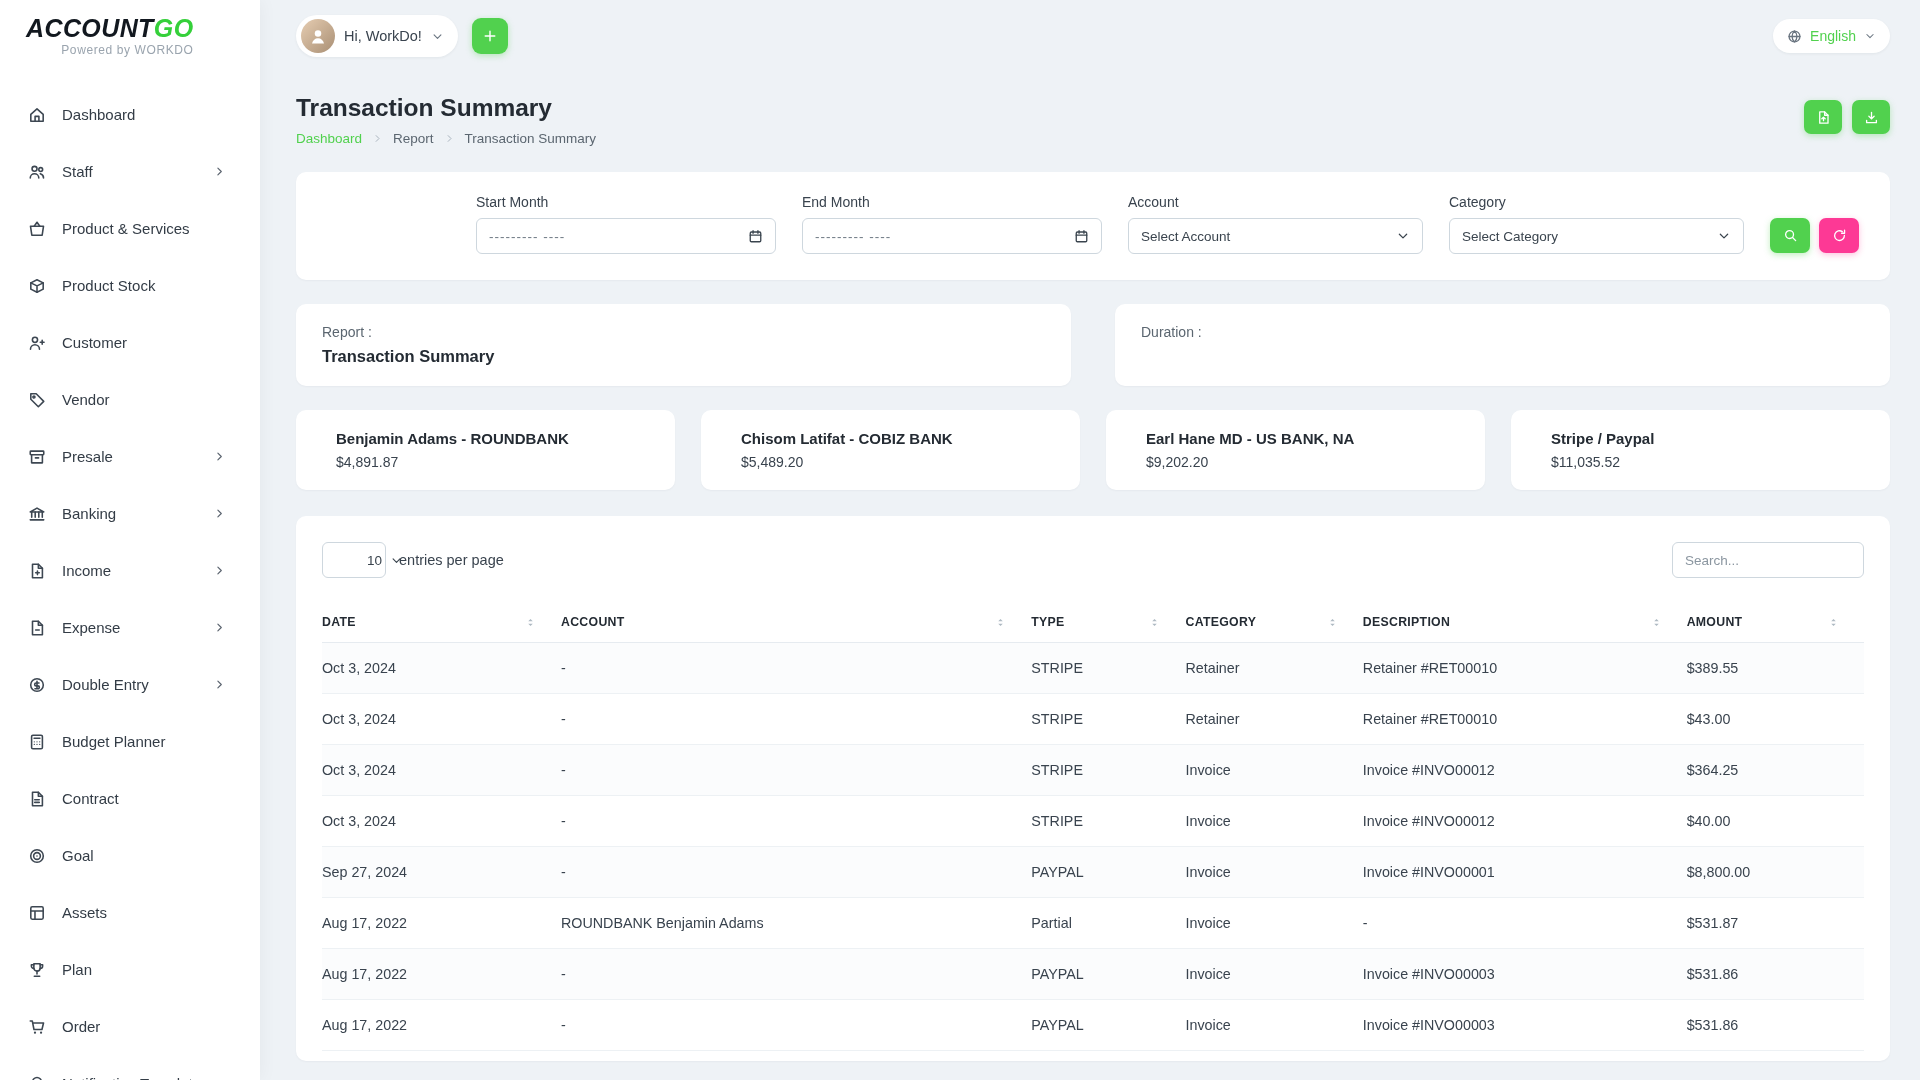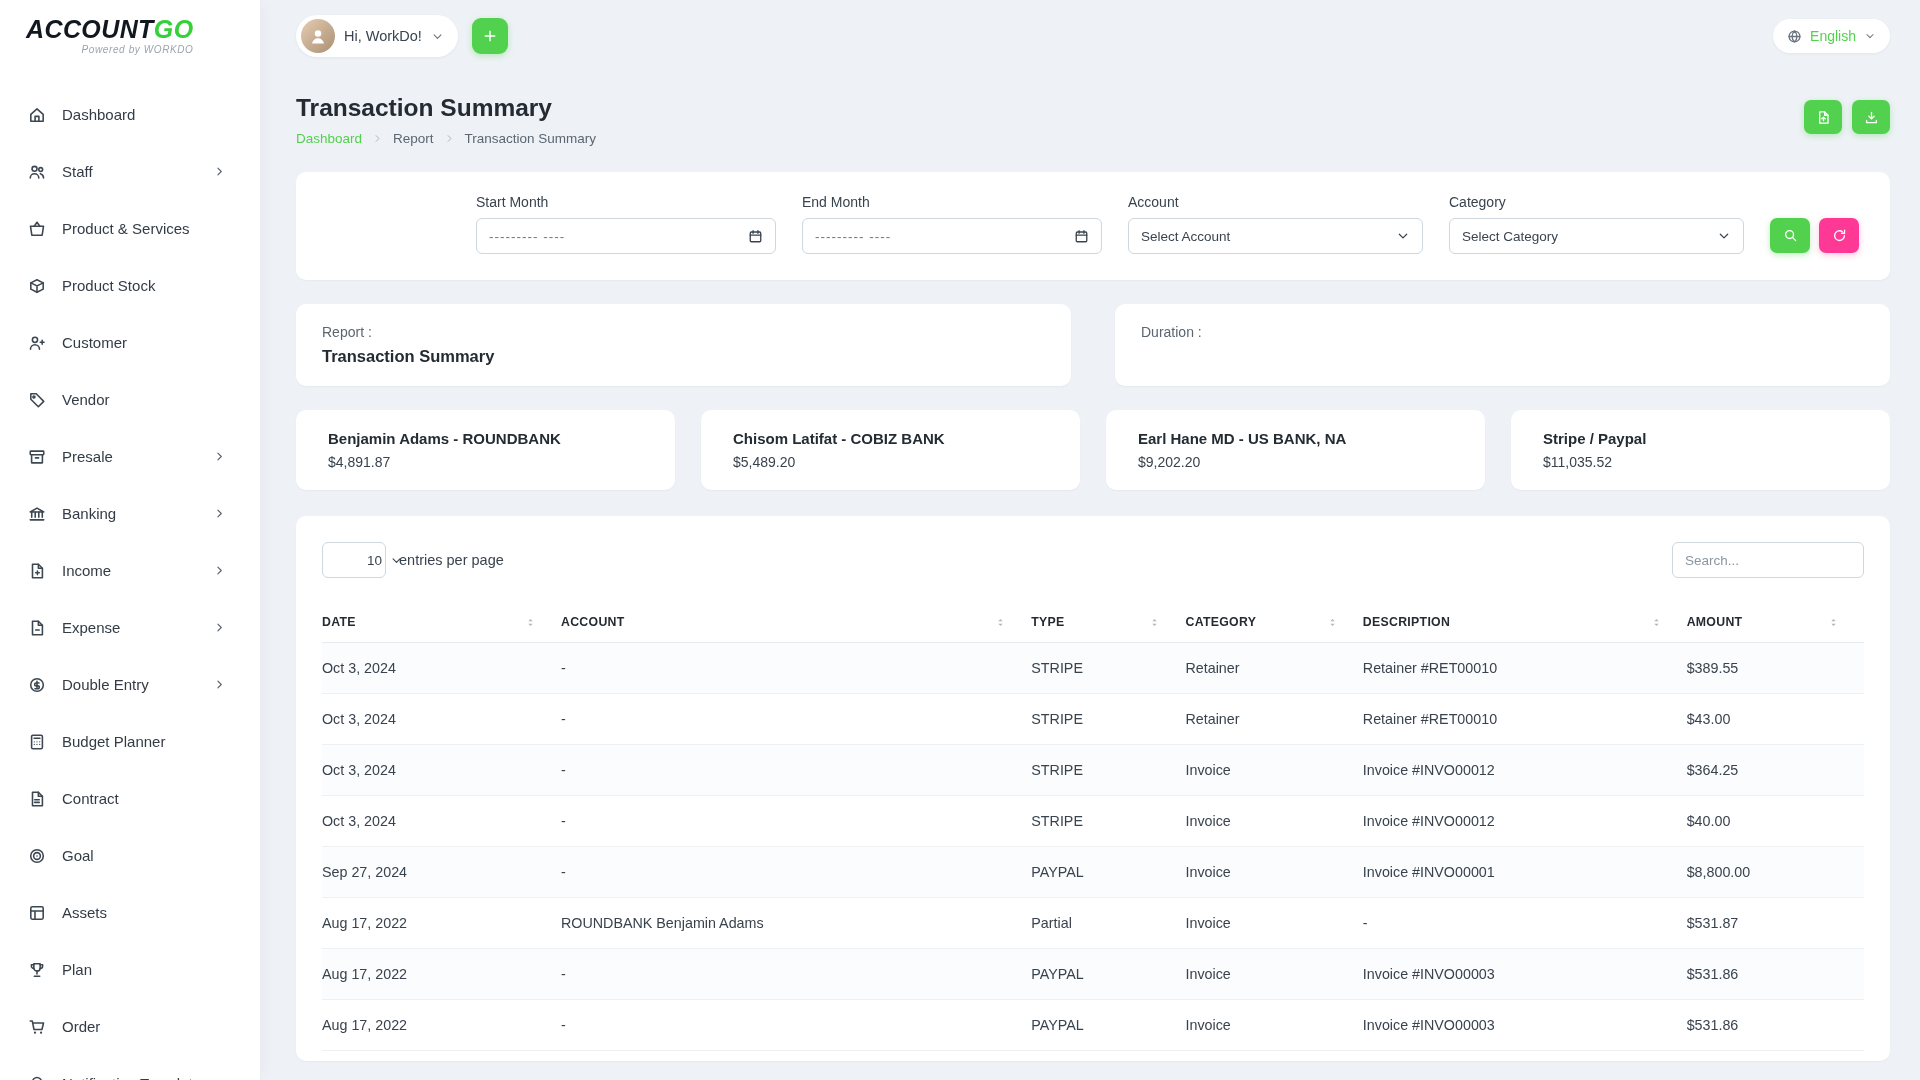--- a/index.html
+++ b/index.html
@@ -9,21 +9,21 @@
 
   .app { display:flex; width:1920px; height:1080px; }
 
   
   .sidebar { width:260px; flex-shrink:0; background:#fff; height:100%; box-shadow:0 0 18px rgba(20,30,40,.05); z-index:2; }
   .logo-wrap { height:72px; display:flex; align-items:center; padding-left:26px; }
   .logo-inner { display:inline-block; }
   .logo-line { font-size:25px; font-weight:800; font-style:italic; letter-spacing:.4px; line-height:1; }
   .logo-account { color:#12181f; }
   .logo-go { color:#35d03a; }
-  .logo-tagline { font-size:10px; letter-spacing:.6px; color:#9aa4ae; text-align:right; margin-top:2px; font-style:italic; }
+  .logo-tagline { font-size:12px; letter-spacing:.6px; color:#9aa4ae; text-align:right; margin-top:2px; }
   .nav { padding-top:14px; }
   .nav-item { height:57px; display:flex; align-items:center; gap:16px; padding:0 34px 0 28px; cursor:pointer; color:#333c46; font-size:15px; }
   .nav-icon { color:#3d4752; flex-shrink:0; }
   .nav-chevron { margin-left:auto; color:#59626d; }
 
   
   .main { flex:1; display:flex; flex-direction:column; min-width:0; }
   .topbar { height:72px; display:flex; align-items:center; padding:0 30px 0 36px; flex-shrink:0; }
   .pill { background:#fff; border-radius:999px; display:flex; align-items:center; box-shadow:0 1px 3px rgba(20,30,40,.06); cursor:pointer; }
   .user-pill { padding:4px 14px 4px 5px; gap:9px; font-size:14.5px; color:#39434e; font-weight:500; }
@@ -61,21 +61,21 @@
   .filter-actions .icon-btn { width:40px; height:35px; }
 
   
   .info-row { margin-top:24px; display:grid; grid-template-columns:1fr 1fr; gap:44px; }
   .info-card { padding:20px 26px; }
   .info-label { font-size:14px; color:#5b6670; }
   .info-value { font-size:16.5px; font-weight:700; margin-top:7px; color:#242b33; }
 
   
   .accounts-row { margin-top:24px; display:grid; grid-template-columns:repeat(4,1fr); gap:26px; }
-  .acct-card { padding:20px 32px; }
+  .acct-card { padding:20px 40px; }
   .acct-name { font-size:15px; font-weight:700; color:#242b33; }
   .acct-amount { font-size:14px; color:#39434e; margin-top:7px; }
 
   
   .table-card { margin-top:26px; padding:26px 26px 10px; }
   .table-toolbar { display:flex; align-items:center; }
   .entries-select { width:64px;padding-left:44px; }
   .entries-label { margin-left:13px; font-size:14.5px; color:#39434e; }
   .search-input { margin-left:auto; width:192px; height:36px; border:1px solid #ced7de; border-radius:6px; padding:0 12px; font-size:13.5px; color:#3a444e; outline:none; font-family:inherit; }
   .search-input::placeholder { color:#8b96a0; }

